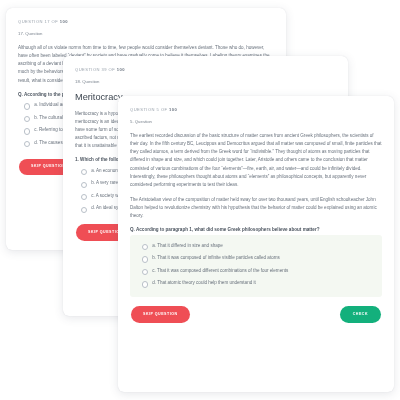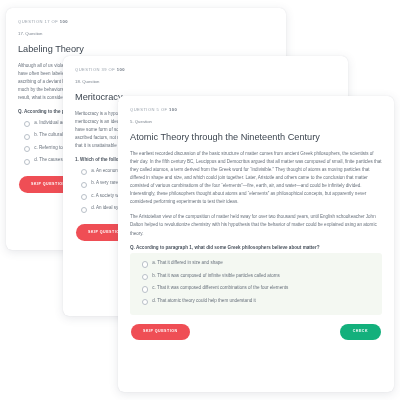--- a/index.html
+++ b/index.html
@@ -93,21 +93,20 @@
 </style>
 </head>
 <body>
 
 <div class="stage">
 
   <div class="card" id="card-1">
     <div class="card-inner">
       <div class="q-counter"><span>QUESTION 17 OF </span><b>100</b></div>
       <div class="q-index">17. Question</div>
-      <div class="q-title">Labeling Theory</div>
       <div class="q-body">Although all of us violate norms from time to time, few people would consider themselves deviant. Those who do, however, have often been labeled “deviant” by society and have gradually come to believe it themselves. Labeling theory examines the ascribing of a deviant behavior to another person by members of society. Thus, what is considered deviant is determined not so much by the behaviors themselves or the people who commit them, but by the reactions of others to these behaviors. As a result, what is considered deviant changes over time and can vary significantly across cultures.</div>
       <div class="q-prompt">Q. According to the passage, what does labeling theory examine?</div>
       <div class="answers plain">
         <div class="answer">
           <span class="radio"></span>
           <span class="answer-label">a. Individual acts of norm violation</span>
         </div>
         <div class="answer">
           <span class="radio"></span>
           <span class="answer-label">b. The cultural variation of deviant acts</span>
@@ -157,21 +156,20 @@
     <div class="card-footer">
       <button class="btn btn-skip">Skip Question</button>
       <button class="btn btn-check">Check</button>
     </div>
   </div>
 
   <div class="card" id="card-3">
     <div class="card-inner">
       <div class="q-counter"><span>QUESTION 5 OF </span><b>100</b></div>
       <div class="q-index">5. Question</div>
-      <div class="q-title">Atomic Theory through the Nineteenth Century</div>
       <div class="q-body">The earliest recorded discussion of the basic structure of matter comes from ancient Greek philosophers, the scientists of their day. In the fifth century BC, Leucippus and Democritus argued that all matter was composed of small, finite particles that they called atomos, a term derived from the Greek word for “indivisible.” They thought of atoms as moving particles that differed in shape and size, and which could join together. Later, Aristotle and others came to the conclusion that matter consisted of various combinations of the four “elements”—fire, earth, air, and water—and could be infinitely divided. Interestingly, these philosophers thought about atoms and “elements” as philosophical concepts, but apparently never considered performing experiments to test their ideas.</div>
       <div class="q-body">The Aristotelian view of the composition of matter held sway for over two thousand years, until English schoolteacher John Dalton helped to revolutionize chemistry with his hypothesis that the behavior of matter could be explained using an atomic theory.</div>
       <div class="q-prompt">Q. According to paragraph 1, what did some Greek philosophers believe about matter?</div>
       <div class="answers">
         <div class="answer">
           <span class="radio"></span>
           <span class="answer-label">a. That it differed in size and shape</span>
         </div>
         <div class="answer">
           <span class="radio"></span>

